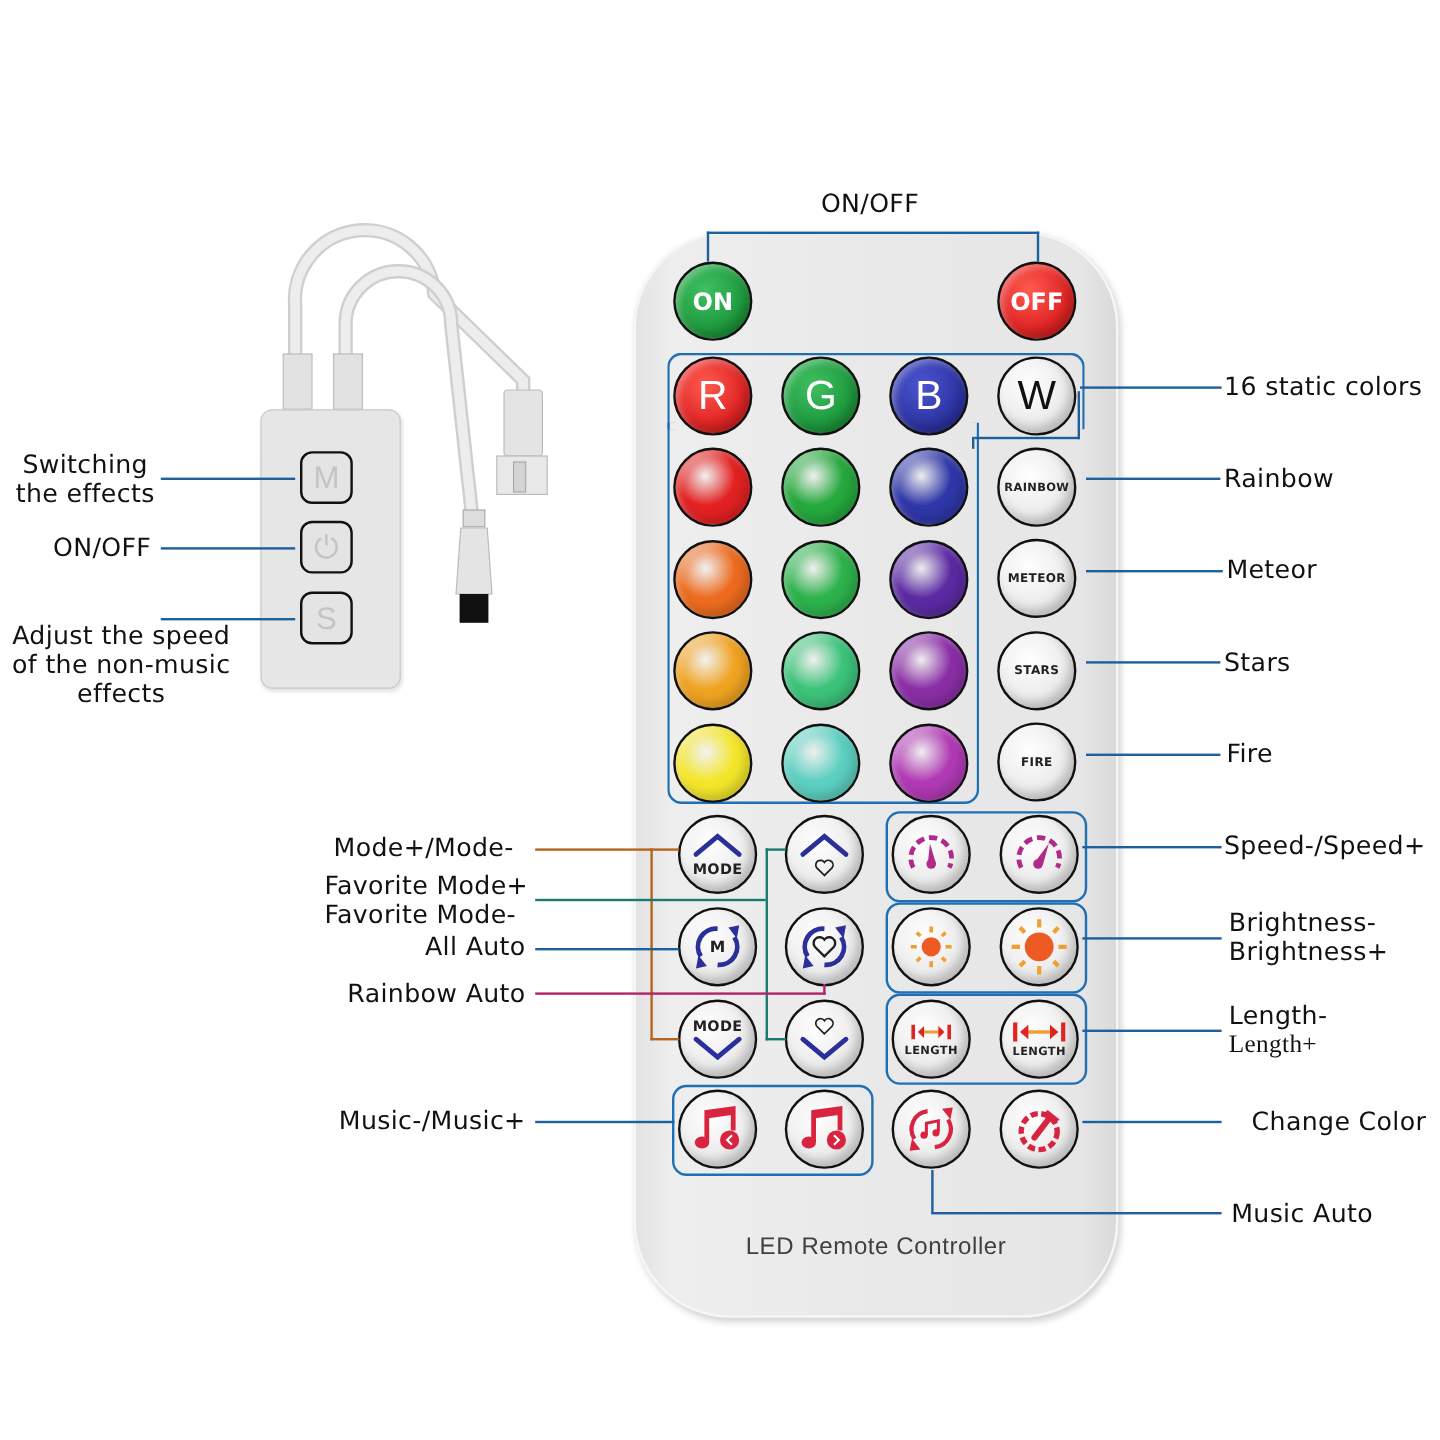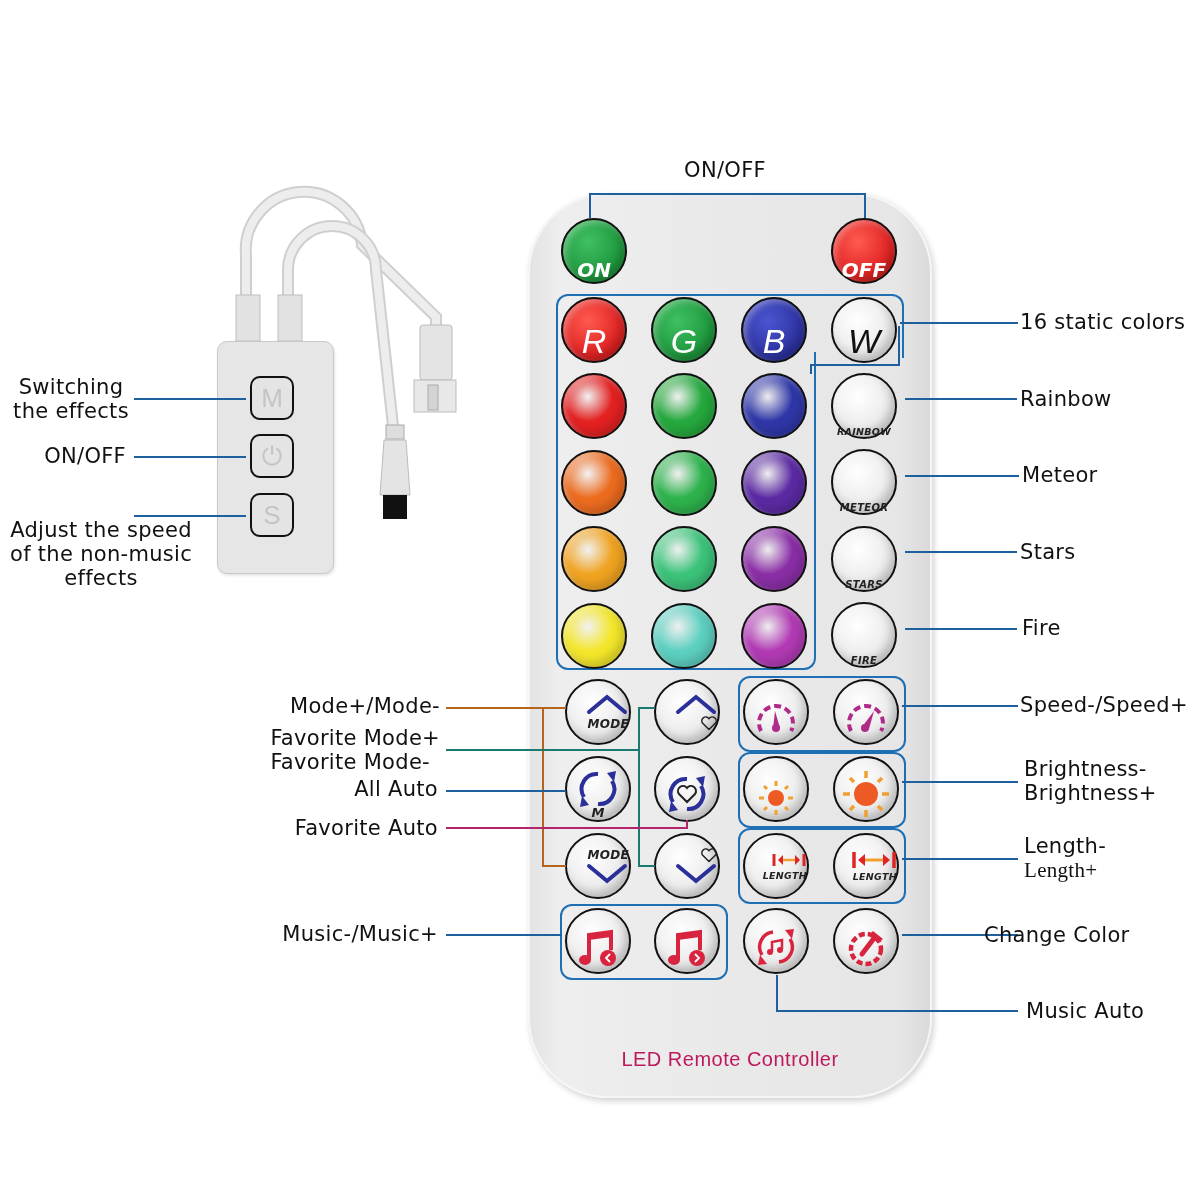--- a/index.html
+++ b/index.html
@@ -5,26 +5,26 @@
   html,body{margin:0;padding:0;background:#ffffff;}
   body{width:1200px;height:1200px;position:relative;overflow:hidden;font-family:"DejaVu Sans","Liberation Sans",sans-serif;}
   .abs{position:absolute;}
   .lbl{position:absolute;font-family:"DejaVu Sans",sans-serif;font-size:21px;color:#111;line-height:24px;white-space:nowrap;letter-spacing:0.3px;}
   .lbl.r{text-align:right;}
   .lbl.c{text-align:center;}
   .line{position:absolute;background:#1e5f9e;}
   
   .remote{position:absolute;left:528px;top:193px;width:404px;height:905px;border-radius:80px;background:linear-gradient(90deg,#e2e2e2 0%,#eeeeee 8%,#e9e9e9 50%,#e6e6e6 92%,#d9d9d9 100%);box-shadow:inset 0 0 0 2px #f6f6f6, 2px 3px 6px rgba(0,0,0,0.18);}
   .group{position:absolute;border:2px solid #1f6fb5;border-radius:12px;}
-  .btn{position:absolute;width:66px;height:66px;border-radius:50%;border:2.5px solid #111;box-sizing:border-box;display:flex;align-items:flex-end;justify-content:center;box-shadow:inset -4px -5px 8px rgba(0,0,0,0.18), inset 3px 3px 6px rgba(255,255,255,0.35);cursor:pointer;font-style:italic;}
+  .btn{position:absolute;width:66px;height:66px;border-radius:50%;border:2.5px solid #111;box-sizing:border-box;display:flex;align-items:center;justify-content:center;box-shadow:inset -4px -5px 8px rgba(0,0,0,0.18), inset 3px 3px 6px rgba(255,255,255,0.35);cursor:pointer;}
   .btn.white{background:radial-gradient(circle at 40% 35%,#ffffff 0%,#ececec 55%,#d5d5d5 100%);}
   .btn .t{font-family:"DejaVu Sans",sans-serif;font-weight:bold;color:#222;font-size:10px;letter-spacing:0.3px;}
   .btn .big{font-family:"Liberation Sans",sans-serif;font-size:34px;color:#fff;}
   .btn .onoff{font-family:"DejaVu Sans",sans-serif;font-weight:bold;font-size:20px;color:#fff;}
-  .remote-title{position:absolute;left:528px;top:1028px;width:404px;text-align:center;font-family:"Liberation Sans",sans-serif;font-size:20px;color:#be185d;letter-spacing:0.5px;margin-top:20px;}
+  .remote-title{position:absolute;left:528px;top:1028px;width:404px;text-align:center;font-family:"Liberation Sans",sans-serif;font-size:20px;color:#404040;letter-spacing:0.5px;}
   
   .ctrl{position:absolute;left:217px;top:341px;width:115px;height:231px;border-radius:10px;background:#e6e6e6;border:1px solid #c8c8c8;box-shadow:1px 2px 3px rgba(0,0,0,0.1);}
   .cbtn{position:absolute;left:250px;width:44px;height:44px;border:2px solid #111;border-radius:10px;box-sizing:border-box;background:#e4e4e4;display:flex;align-items:center;justify-content:center;color:#c4c4c4;font-family:"Liberation Sans",sans-serif;font-size:26px;cursor:pointer;}
 </style>
 </head>
 <body>
 
 <div class="lbl c" style="left:650px;top:158px;width:150px;">ON/OFF</div>
 
 <div class="remote"></div>
@@ -281,28 +281,28 @@
 <div class="lbl" style="left:1020px;top:310px;">16 static colors</div>
 <div class="lbl" style="left:1020px;top:387px;">Rainbow</div>
 <div class="lbl" style="left:1022px;top:463px;">Meteor</div>
 <div class="lbl" style="left:1020px;top:540px;">Stars</div>
 <div class="lbl" style="left:1022px;top:616px;">Fire</div>
 <div class="lbl" style="left:1020px;top:693px;">Speed-/Speed+</div>
 <div class="lbl" style="left:1024px;top:757px;">Brightness-</div>
 <div class="lbl" style="left:1024px;top:781px;">Brightness+</div>
 <div class="lbl" style="left:1024px;top:834px;">Length-</div>
 <div class="lbl" style="left:1024px;top:858px;font-family:Liberation Serif, serif;">Length+</div>
-<div class="lbl" style="left:984px;top:923px;text-align:center;">Change Color</div>
+<div class="lbl" style="left:1043px;top:923px;text-align:center;">Change Color</div>
 <div class="lbl" style="left:1026px;top:999px;text-align:center;">Music Auto</div>
 
-<div class="lbl r" style="left:240px;top:694px;width:200px;">Mode+/Mode-</div>
+<div class="lbl r" style="left:228px;top:694px;width:200px;">Mode+/Mode-</div>
 <div class="lbl r" style="left:240px;top:726px;width:200px;">Favorite Mode+</div>
 <div class="lbl r" style="left:230px;top:750px;width:200px;">Favorite Mode-</div>
 <div class="lbl r" style="left:240px;top:777px;width:198px;">All Auto</div>
-<div class="lbl r" style="left:240px;top:816px;width:198px;">Favorite Auto</div>
+<div class="lbl r" style="left:240px;top:816px;width:198px;">Rainbow Auto</div>
 <div class="lbl r" style="left:240px;top:922px;width:198px;">Music-/Music+</div>
 
 <svg class="abs" style="left:200px;top:185px;" width="280" height="350" viewBox="0 0 280 350">
   <path d="M46 120 L46 70 A58 58 0 0 1 162 60 L236 132 L236 148" fill="none" stroke="#cfcfcf" stroke-width="12"></path>
   <path d="M46 120 L46 70 A58 58 0 0 1 162 60 L236 132 L236 148" fill="none" stroke="#ededed" stroke-width="8"></path>
   <path d="M88 120 L88 85 A44 44 0 0 1 176 85 L194 250" fill="none" stroke="#cfcfcf" stroke-width="12"></path>
   <path d="M88 120 L88 85 A44 44 0 0 1 176 85 L194 250" fill="none" stroke="#ededed" stroke-width="8"></path>
   <rect x="36" y="110" width="24" height="46" fill="#e2e2e2" stroke="#bdbdbd"></rect>
   <rect x="78" y="110" width="24" height="46" fill="#e2e2e2" stroke="#bdbdbd"></rect>
   <rect x="220" y="140" width="32" height="55" rx="3" fill="#e4e4e4" stroke="#bbb"></rect>

